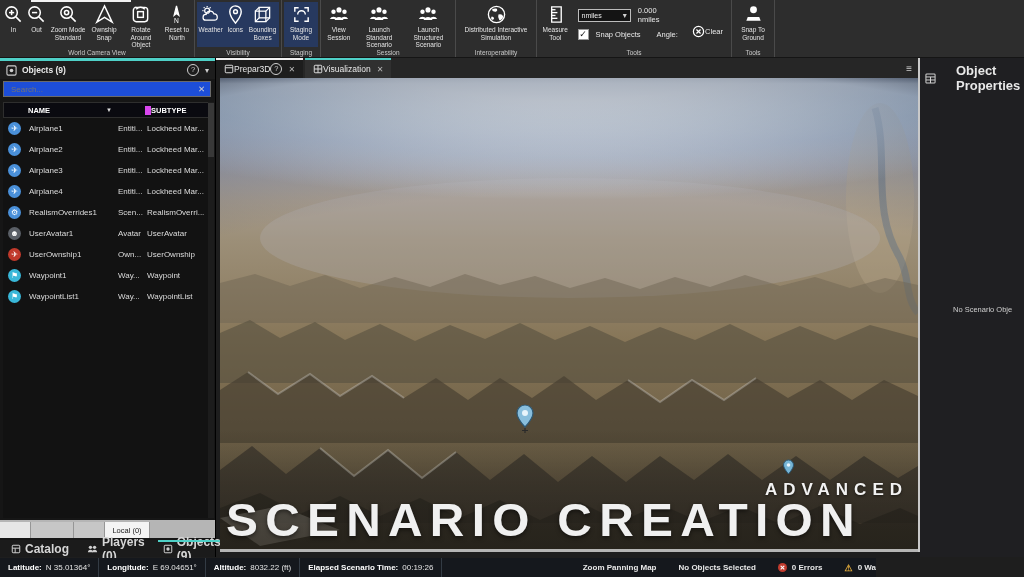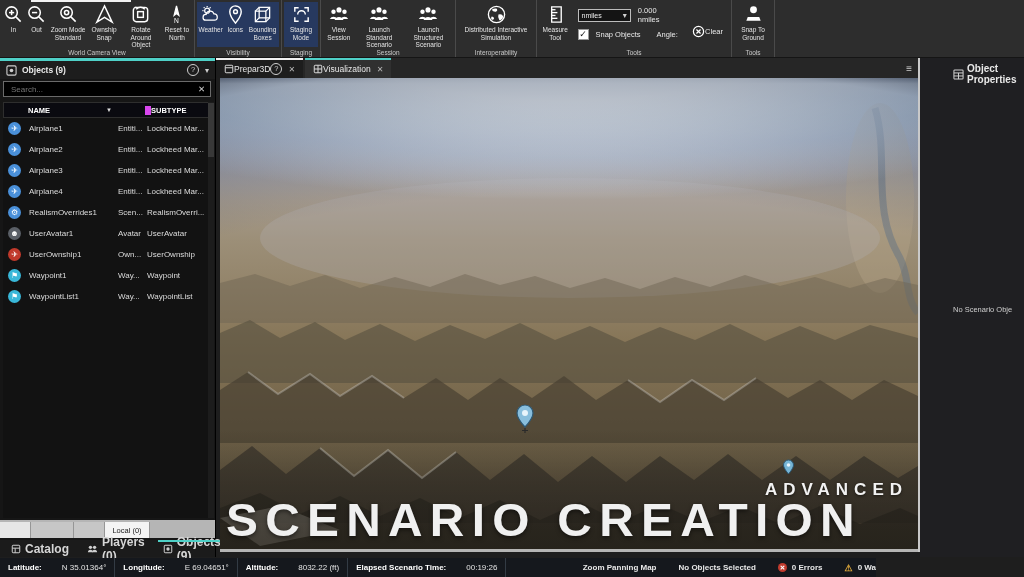--- a/index.html
+++ b/index.html
@@ -24,21 +24,21 @@
   .cblab,.anglab{font-size:7.5px;}
   .clearbtn{display:flex;align-items:center;gap:0;font-size:7.5px;align-self:center;margin:14px 6px 0 10px;}
 
   
   .lpanel{position:absolute;left:0;top:58px;width:215px;height:499px;background:#161616;border-right:1px solid #000;}
   .tealbar{position:absolute;left:0;top:0;width:215px;height:3px;background:#4fd0c7;}
   .pheader{position:absolute;top:3px;left:0;width:215px;height:18px;display:flex;align-items:center;gap:5px;padding:0 6px;box-sizing:border-box;background:#1d1d1d;font-size:8.5px;font-weight:bold;}
   .phright{margin-left:auto;display:flex;align-items:center;gap:6px;font-weight:normal;}
   .qmark{width:10px;height:10px;border:1px solid #cfcfcf;border-radius:50%;font-size:7.5px;line-height:10px;text-align:center;color:#cfcfcf;}
   .caret{font-size:8px;color:#cfcfcf;}
-  .search{position:absolute;top:23px;left:3px;width:208px;height:16px;background:#000000;border:1px solid #6a6a6a;box-sizing:border-box;display:flex;align-items:center;padding:0 5px;}
+  .search{position:absolute;top:23px;left:3px;width:208px;height:16px;background:#1d4ed8;border:1px solid #6a6a6a;box-sizing:border-box;display:flex;align-items:center;padding:0 5px;}
   .search input{flex:1;background:transparent;border:none;outline:none;color:#bdbdbd;font-size:8px;font-family:"Liberation Sans",sans-serif;}
   .xbtn{color:#d0d0d0;font-size:8.5px;}
   .thead{position:absolute;top:44px;left:3px;width:206px;height:16px;background:#0a0a10;border:1px solid #2e2e2e;box-sizing:border-box;display:flex;align-items:center;font-size:7.5px;font-weight:bold;color:#fff;}
   .hname{width:112px;padding-left:24px;box-sizing:border-box;display:flex;align-items:center;}
   .hname .sort{margin-left:auto;margin-right:4px;font-size:6px;color:#ddd;}
   .htype{width:29px;border-left:1px solid #3a3a3a;padding-left:3px;box-sizing:border-box;margin-top:37px;}
   .hsub{flex:1;border-left:6px solid #d946ef;padding-left:0;box-sizing:border-box;}
   .tbody{position:absolute;top:60px;left:3px;width:206px;height:400px;background:#121212;}
   .trow{display:flex;align-items:center;height:21px;font-size:8px;color:#dcdcdc;}
   .ric{width:13px;height:13px;border-radius:50%;margin:0 8px 0 5px;color:#fff;font-size:8px;line-height:13px;text-align:center;flex:none;}
@@ -71,28 +71,28 @@
   .vp-atmo{position:absolute;inset:0;background:radial-gradient(120% 45% at 50% -8%,rgba(255,255,255,.95) 28%,rgba(215,228,244,.55) 55%,rgba(215,228,244,0) 75%);}
   .vp-curve{position:absolute;inset:0;background:radial-gradient(160% 130% at 50% 118%,rgba(0,0,0,0) 72%,rgba(45,65,95,.45) 93%,rgba(22,32,52,.85) 100%);}
   .vp-vig{position:absolute;inset:0;background:linear-gradient(180deg,rgba(0,0,0,0) 74%,rgba(24,21,15,.45) 100%);}
   .vp-bottomline{position:absolute;left:0;bottom:0;width:698px;height:3px;background:#cfcfcf;opacity:.85;}
   .wm-adv{position:absolute;right:10px;top:402px;font-size:17px;font-weight:bold;letter-spacing:6px;color:#f2f2f2;text-shadow:0 1px 3px rgba(0,0,0,.55);}
   .wm-main{position:absolute;left:6px;bottom:5px;font-size:46px;font-weight:bold;letter-spacing:7px;white-space:nowrap;color:#f0f0f0;transform:scaleX(1.04);transform-origin:left bottom;text-shadow:0 2px 4px rgba(0,0,0,.5);}
   .pin{position:absolute;}
 
   
   .rpanel{position:absolute;left:920px;top:58px;width:104px;height:499px;background:#1f1f22;}
-  .rph{display:flex;align-items:center;gap:3px;padding:5px 5px;font-size:10px;font-weight:bold;margin-left:28px;}
+  .rph{display:flex;align-items:center;gap:20px;padding:5px 5px;font-size:13px;font-weight:bold;}
   .rpmsg{position:absolute;top:247px;left:33px;font-size:7.5px;color:#cfcfcf;white-space:nowrap;}
 
   
   .status{position:absolute;left:0;top:558px;width:876px;height:19px;background:#15181d;display:flex;align-items:center;font-size:8px;overflow:hidden;}
   .seg{display:flex;align-items:center;height:100%;padding:0 8px;border-right:1px solid #333b44;gap:4px;}
   .seg b{font-weight:bold;color:#fff;}
-  .seg span{color:#e3e3e3;margin-left:16px;}
+  .seg span{color:#e3e3e3;}
   .sspacer{flex:1;}
   .srt{display:flex;align-items:center;gap:5px;padding:0 11px;font-weight:bold;color:#e8e8e8;}
   .errdot{width:9px;height:9px;border-radius:50%;background:#c23b2e;color:#fff;font-size:6.5px;line-height:9px;text-align:center;font-weight:bold;}
   .warntri{color:#dba63a;font-size:9px;}
 </style>
 </head>
 <body>
 
 <div class="screen">
 

